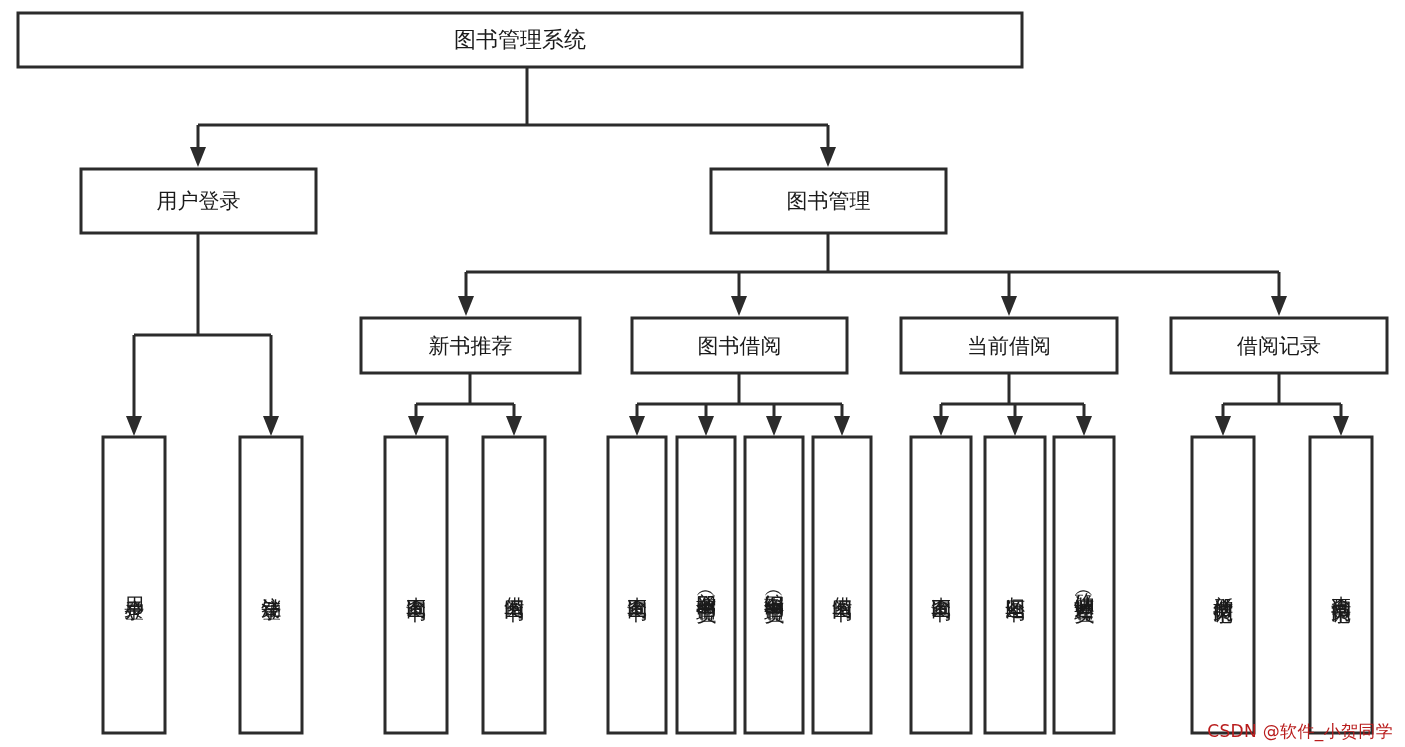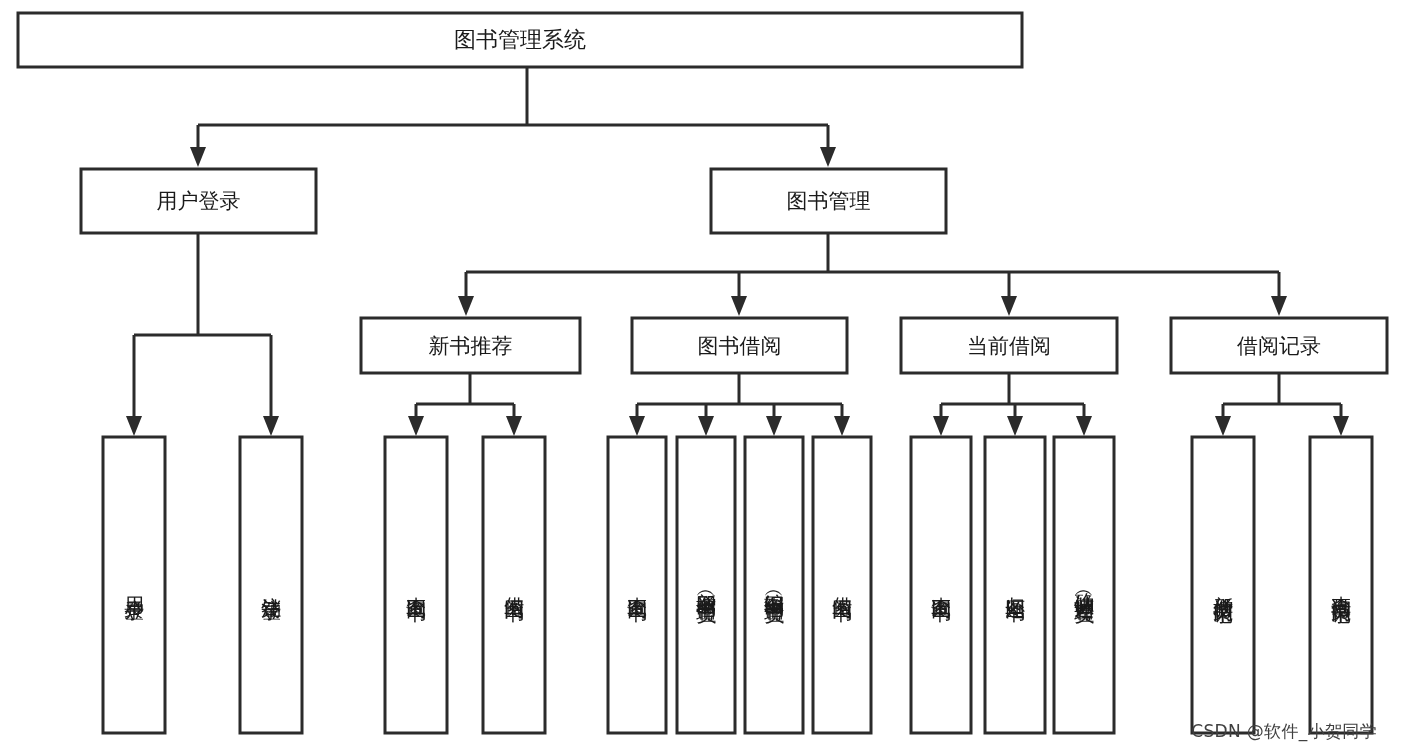--- a/index.html
+++ b/index.html
@@ -11,20 +11,21 @@
     font-family: "DejaVu Sans", "Liberation Sans", sans-serif;
     width: 1405px;
     height: 747px;
     overflow: hidden;
   }
   #diagram-root {
     position: relative;
     width: 1389px;
     height: 747px;
     background: #ffffff;
+    padding-left: 8px;
   }
   svg#flowchart {
     position: absolute;
     top: 0;
     left: 0;
     width: 1405px;
     height: 747px;
     display: block;
   }
   .node-box {
@@ -70,25 +71,25 @@
     font-family: "DejaVu Sans", "Liberation Sans", sans-serif;
     font-size: 20px;
     line-height: 1.18;
     letter-spacing: 0.09em;
     color: #1a1a1a;
     white-space: nowrap;
     text-align: center;
   }
   #watermark {
     position: absolute;
-    right: 12px;
+    right: 4px;
     bottom: 4px;
     font-family: "DejaVu Sans", "Liberation Sans", sans-serif;
     font-size: 17px;
-    color: #404040;
+    color: #b91c1c;
     letter-spacing: 0.02em;
     white-space: nowrap;
   }
 </style>
 </head>
 <body>
 
 <div id="diagram-root">
 
   <svg id="flowchart" viewBox="0 0 1405 747" xmlns="http://www.w3.org/2000/svg">

